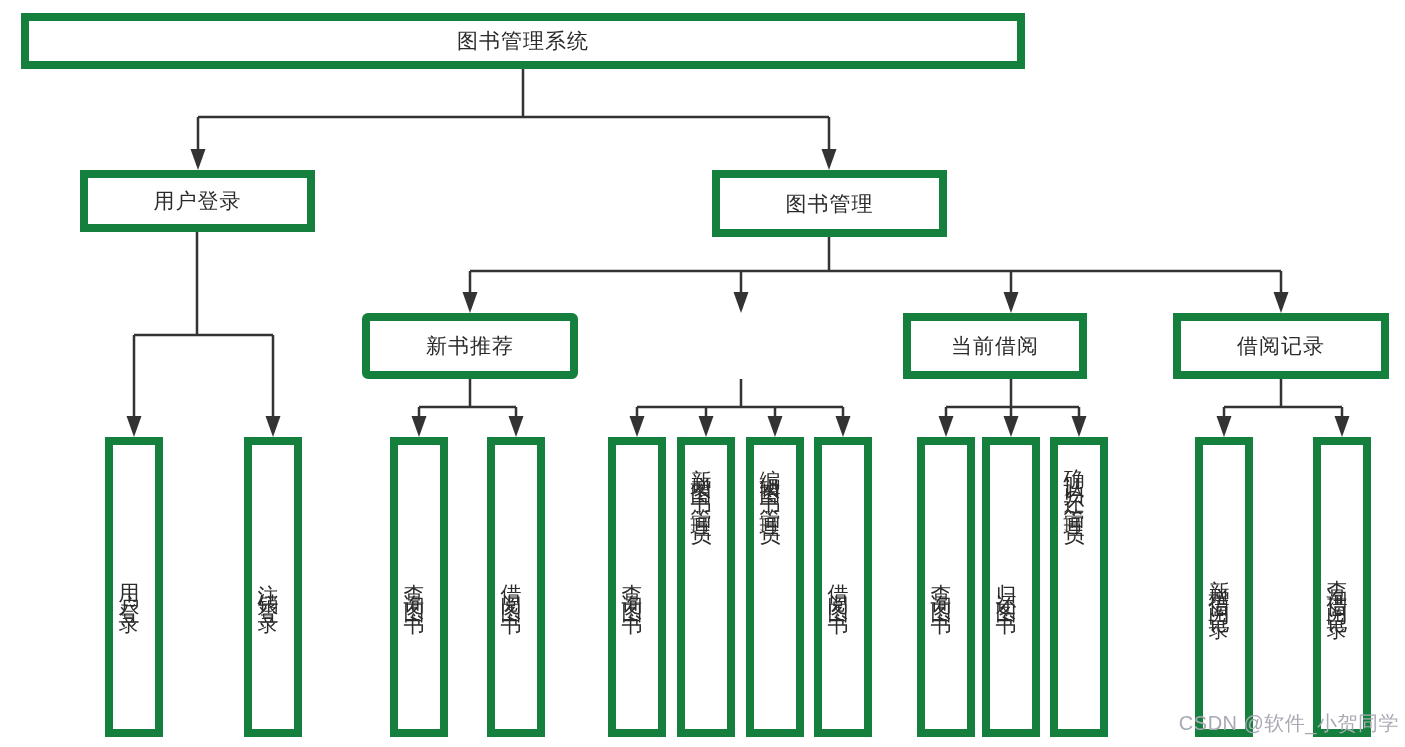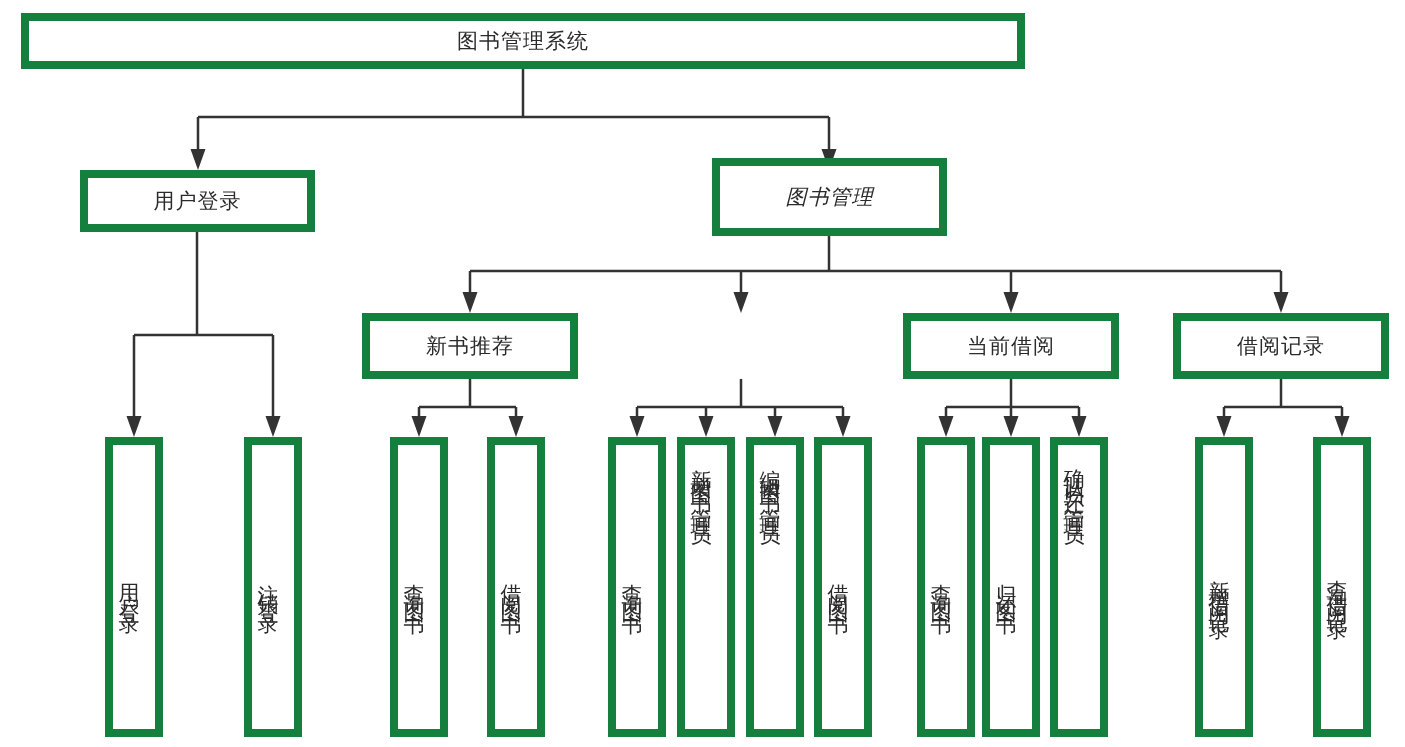--- a/index.html
+++ b/index.html
@@ -101,38 +101,39 @@
     <polygon points="938.5,416 953.5,416 946,437"></polygon>
     <polygon points="1003.5,416 1018.5,416 1011,437"></polygon>
     <polygon points="1071.5,416 1086.5,416 1079,437"></polygon>
     <polygon points="1216.5,416 1231.5,416 1224,437"></polygon>
     <polygon points="1334.5,416 1349.5,416 1342,437"></polygon>
   </svg>
 
   <div class="node hnode" style="left:21px; top:13px; width:1004px; height:56px;">图书管理系统</div>
 
   <div class="node hnode" style="left:80px; top:170px; width:235px; height:62px;">用户登录</div>
-  <div class="node hnode" style="left:712px; top:158px; width:235px; height:78px;font-style:italic;">图书管理</div>
+  <div class="node hnode" style="left:712px; top:170px; width:235px; height:67px;">图书管理</div>
 
-  <div class="node hnode" style="left:362px; top:313px; width:216px; height:66px;">新书推荐</div>
-  <div class="node hnode" style="left:903px; top:313px; width:216px; height:66px;">当前借阅</div>
+  <div class="node hnode" style="left:362px; top:313px; width:216px; height:66px;border-radius:6px;">新书推荐</div>
+  <div class="node hnode" style="left:903px; top:313px; width:184px; height:66px;">当前借阅</div>
   <div class="node hnode" style="left:1173px; top:313px; width:216px; height:66px;">借阅记录</div>
 
   <div class="node leaf leaf-c4" style="left:105px; top:437px; width:58px; height:300px;">用户登录</div>
   <div class="node leaf leaf-c4" style="left:244px; top:437px; width:58px; height:300px;">注销登录</div>
 
   <div class="node leaf leaf-c4" style="left:390px; top:437px; width:58px; height:300px;">查询图书</div>
   <div class="node leaf leaf-c4" style="left:487px; top:437px; width:58px; height:300px;">借阅图书</div>
 
   <div class="node leaf leaf-c4" style="left:608px; top:437px; width:58px; height:300px;">查询图书</div>
   <div class="node leaf leaf-top" style="left:677px; top:437px; width:58px; height:300px;">新增图书（管理员）</div>
   <div class="node leaf leaf-top" style="left:746px; top:437px; width:58px; height:300px;">编辑图书（管理员）</div>
   <div class="node leaf leaf-c4" style="left:814px; top:437px; width:58px; height:300px;">借阅图书</div>
 
   <div class="node leaf leaf-c4" style="left:917px; top:437px; width:58px; height:300px;">查询图书</div>
   <div class="node leaf leaf-c4" style="left:982px; top:437px; width:58px; height:300px;">归还图书</div>
   <div class="node leaf leaf-top" style="left:1050px; top:437px; width:58px; height:300px;">确认归还（管理员）</div>
 
   <div class="node leaf leaf-c6" style="left:1195px; top:437px; width:58px; height:300px;">新增借阅记录</div>
   <div class="node leaf leaf-c6" style="left:1313px; top:437px; width:58px; height:300px;">查询借阅记录</div>
 
+  <div class="watermark">CSDN @软件_小贺同学</div>
 
 </div>
 
 </body></html>

